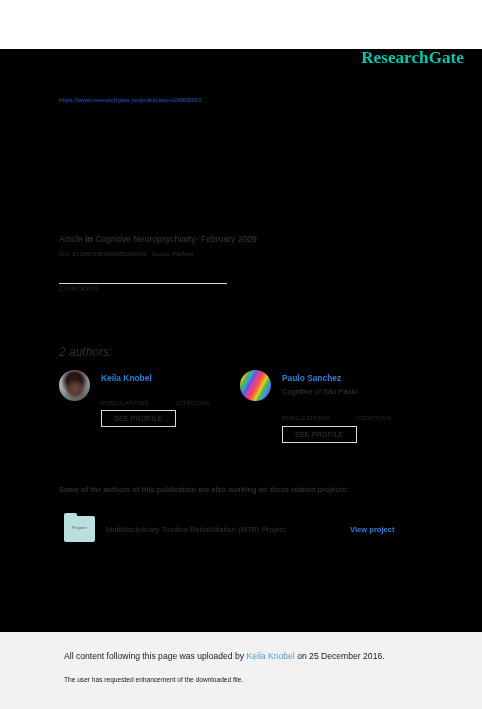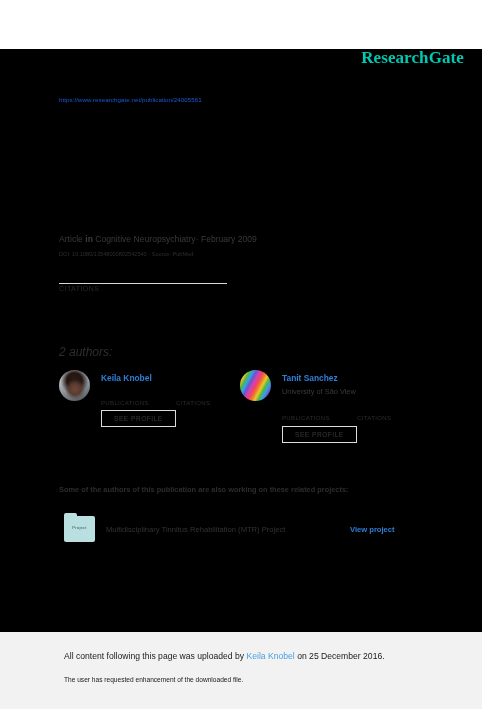--- a/index.html
+++ b/index.html
@@ -362,22 +362,22 @@
       <div class="stat cits">
         <div class="num">45</div>
         <div class="lbl">CITATIONS</div>
       </div>
     </div>
     <button class="see-profile">SEE PROFILE</button>
   </div>
 
   <div class="author a2">
     <div class="avatar avatar-2"></div>
-    <a class="author-name">Tanit Sanchez</a>
-    <div class="author-affil">University of São View</div>
+    <a class="author-name">Paulo Sanchez</a>
+    <div class="author-affil">Cognitive of São Paulo</div>
     <div class="author-stats">
       <div class="stat pubs">
         <div class="num">96</div>
         <div class="lbl">PUBLICATIONS</div>
       </div>
       <div class="stat cits">
         <div class="num">1,356</div>
         <div class="lbl">CITATIONS</div>
       </div>
     </div>

